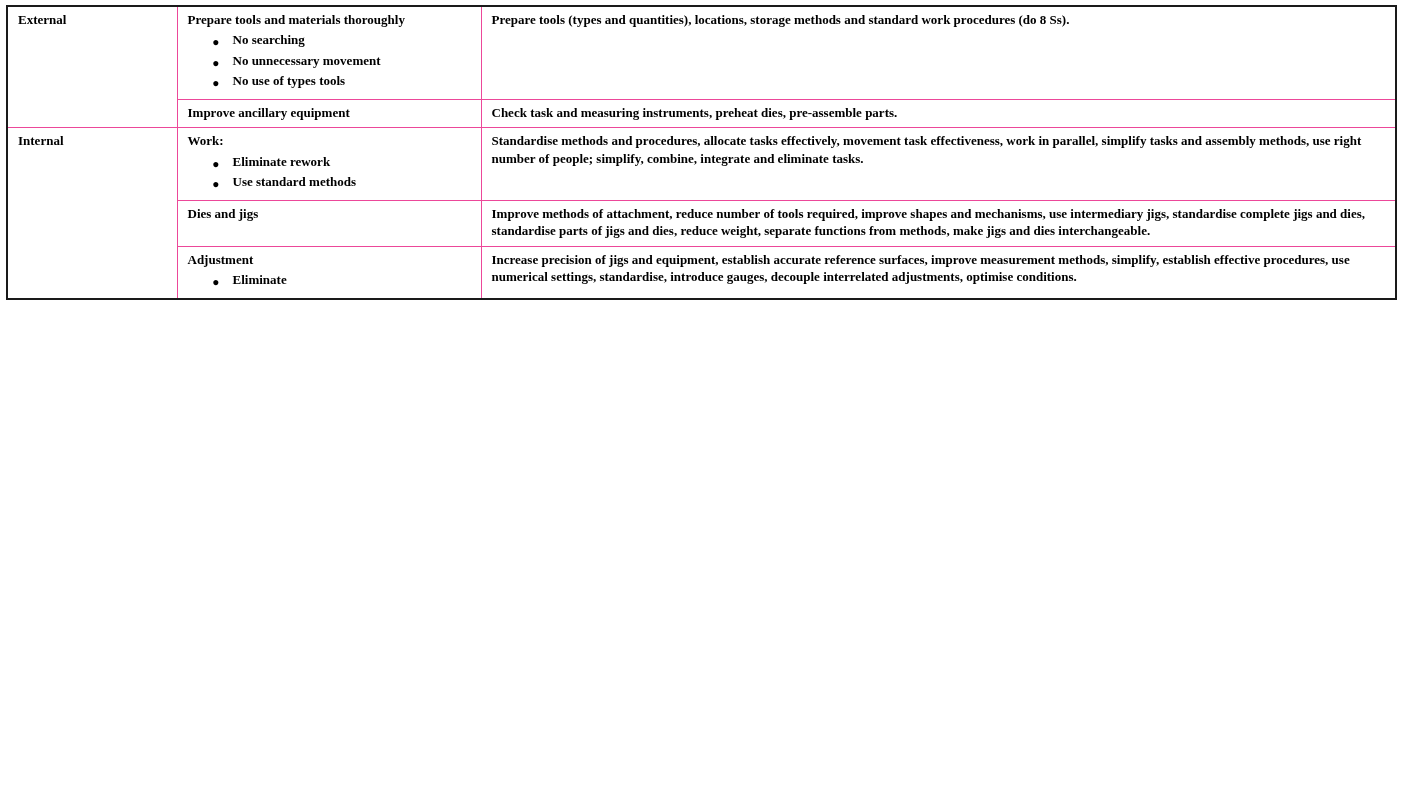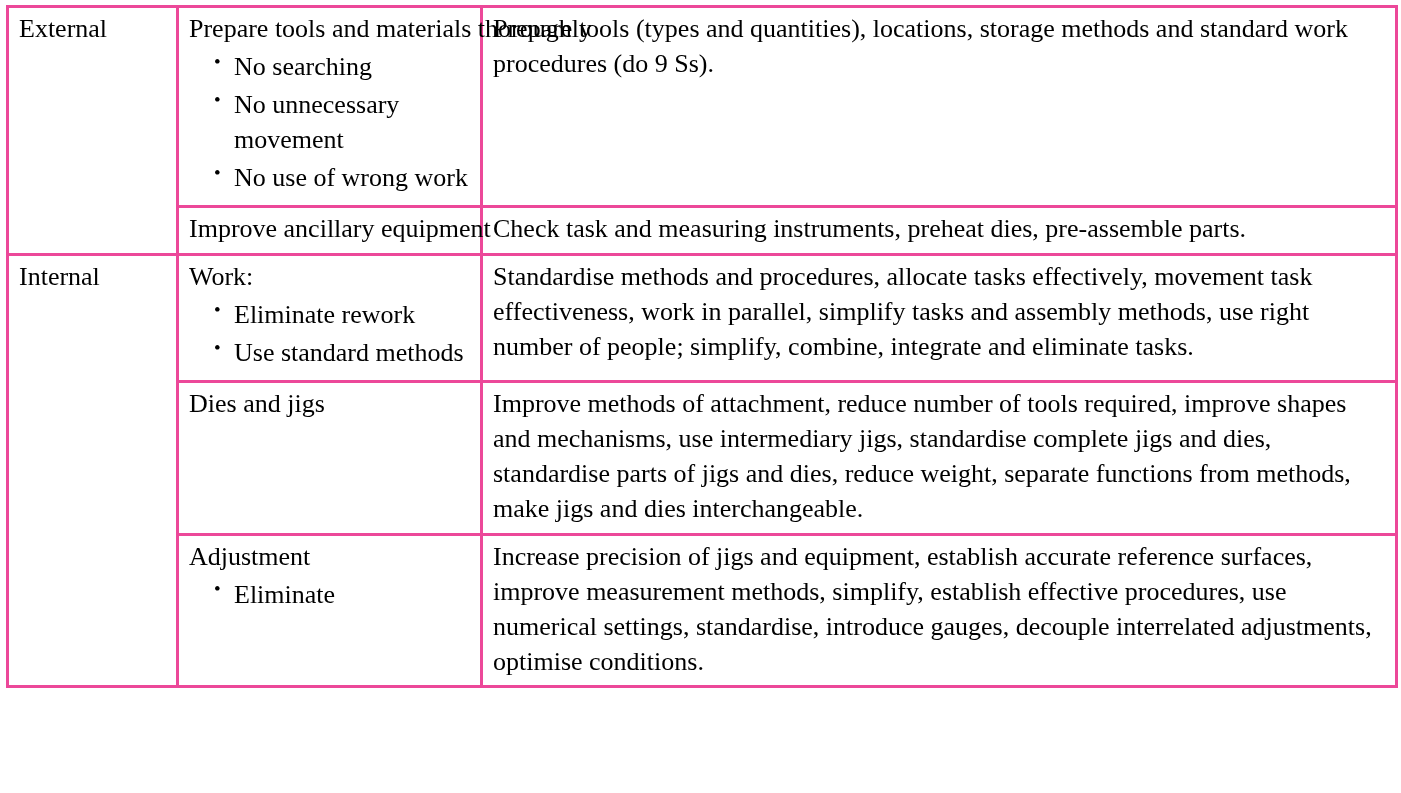--- a/index.html
+++ b/index.html
@@ -19,25 +19,26 @@
     position: absolute;
     left: 6px;
     top: 5px;
     width: 1389px;
     border-collapse: collapse;
     table-layout: fixed;
     border: 2px solid #1a1a1a;
   }
 
   #smed-table td {
-    border: 3px solid #ec4899;
+    border: 1px solid #ec4899;
     vertical-align: top;
     padding: 4px 8px 6px 10px;
-    font-size: 26px;
+    font-size: 13px;
     line-height: 1.345;
+    font-weight: bold;
   }
 
   
   col.c-group { width: 170px; }
   col.c-topic { width: 304px; }
   col.c-detail { width: 915px; }
 
   
   td.group-cell {
     vertical-align: middle;
@@ -90,25 +91,25 @@
     <col class="c-detail">
   </colgroup>
   <tbody>
       <tr class="section-start">
         <td class="group-cell" rowspan="2"><span>External</span></td>
         <td>
           <span class="topic-heading">Prepare tools and materials thoroughly</span>
           <ul class="bullets">
             <li>No searching</li>
             <li>No unnecessary movement</li>
-            <li>No use of wrong work</li>
+            <li>No use of types tools</li>
           </ul>
         </td>
         <td>
-          <span class="detail-text">Prepare tools (types and quantities), locations, storage methods and standard work procedures (do 9 Ss).</span>
+          <span class="detail-text">Prepare tools (types and quantities), locations, storage methods and standard work procedures (do 8 Ss).</span>
         </td>
       </tr>
       <tr>
         <td>
           <span class="topic-heading">Improve ancillary equipment</span>
         </td>
         <td>
           <span class="detail-text">Check task and measuring instruments, preheat dies, pre-assemble parts.</span>
         </td>
       </tr>

